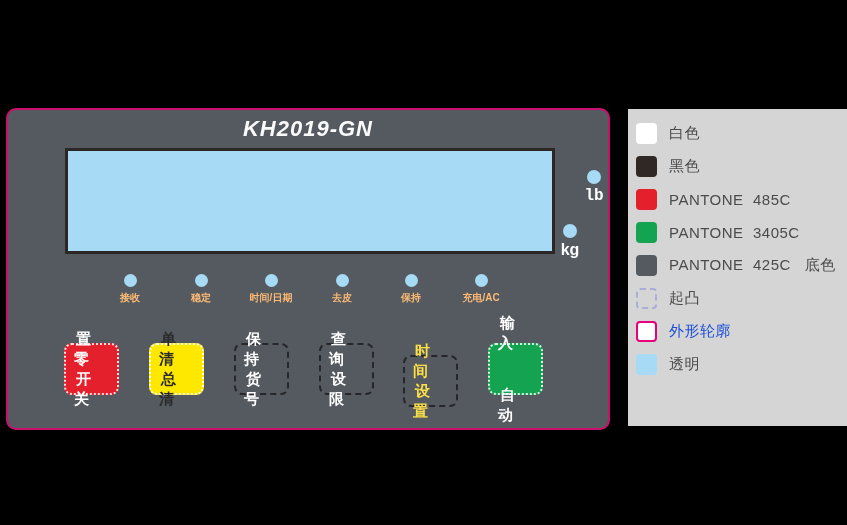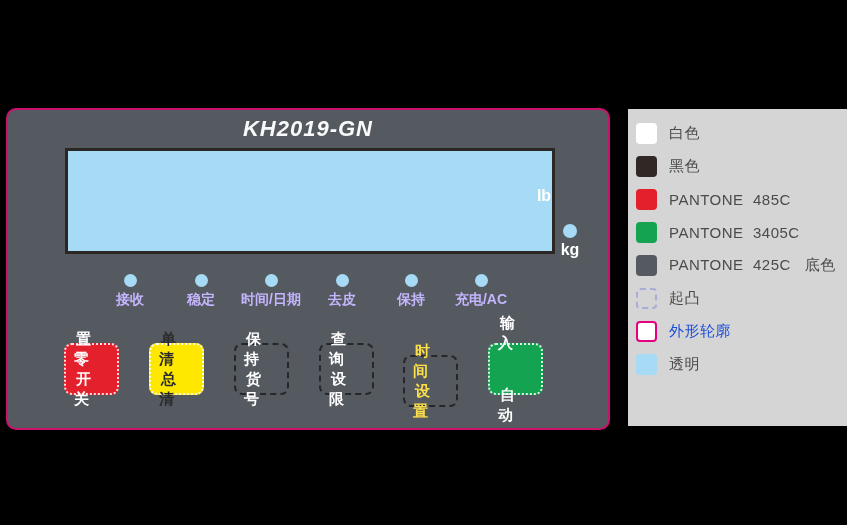--- a/index.html
+++ b/index.html
@@ -26,31 +26,31 @@
   .lcd {
     position:absolute; left:57px; top:38px;
     width:490px; height:106px;
     border:3px solid #2b2724;
     box-sizing:border-box;
   }
   .unit {
     position:absolute; width:40px;
     display:flex; flex-direction:column; align-items:center; gap:3px;
   }
-  .unit-lb { left:516px; top:60px; }
+  .unit-lb { left:566px; top:60px;font-family:Liberation Mono, monospace; }
   .unit-kg { left:542px; top:114px; }
   .dot { width:14px; height:14px; border-radius:50%; }
   .unit-label { color:#ffffff; font-size:16px; font-weight:bold; }
 
   .led {
     position:absolute; top:164px; width:84px;
     display:flex; flex-direction:column; align-items:center; gap:4px;
   }
   .led .dot { width:13px; height:13px; }
-  .led-label { color:#c4b5fd; font-size:14px; font-weight:bold; white-space:nowrap; }
+  .led-label { color:#fdba74; font-size:10px; font-weight:bold; white-space:nowrap; }
 
   .btn {
     position:absolute; top:233px;
     width:55px; height:52px;
     border-radius:8px; box-sizing:border-box;
     display:flex; flex-direction:column; align-items:center; justify-content:center;
     font-size:15px; font-weight:bold; line-height:1.35;
     letter-spacing:2px; text-indent:2px;
     cursor:pointer; padding:8px;
   }

